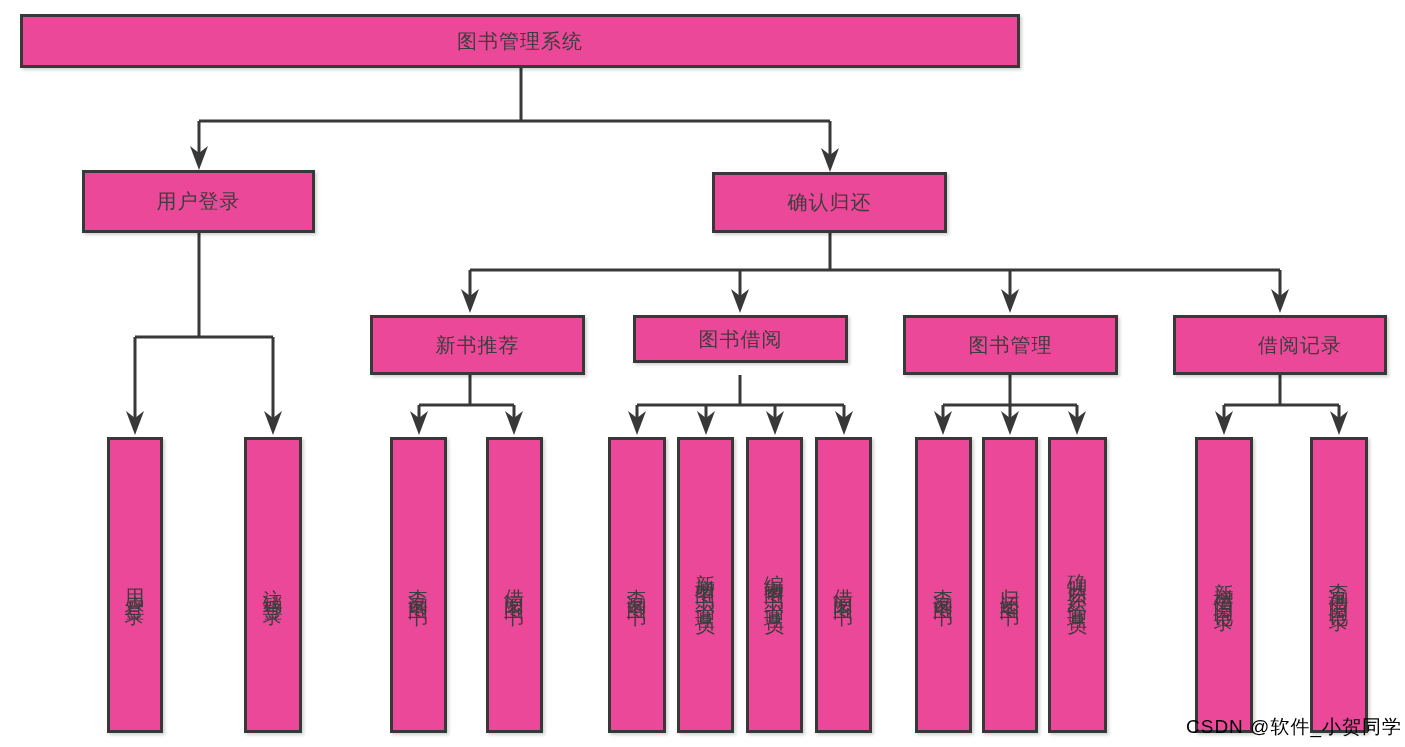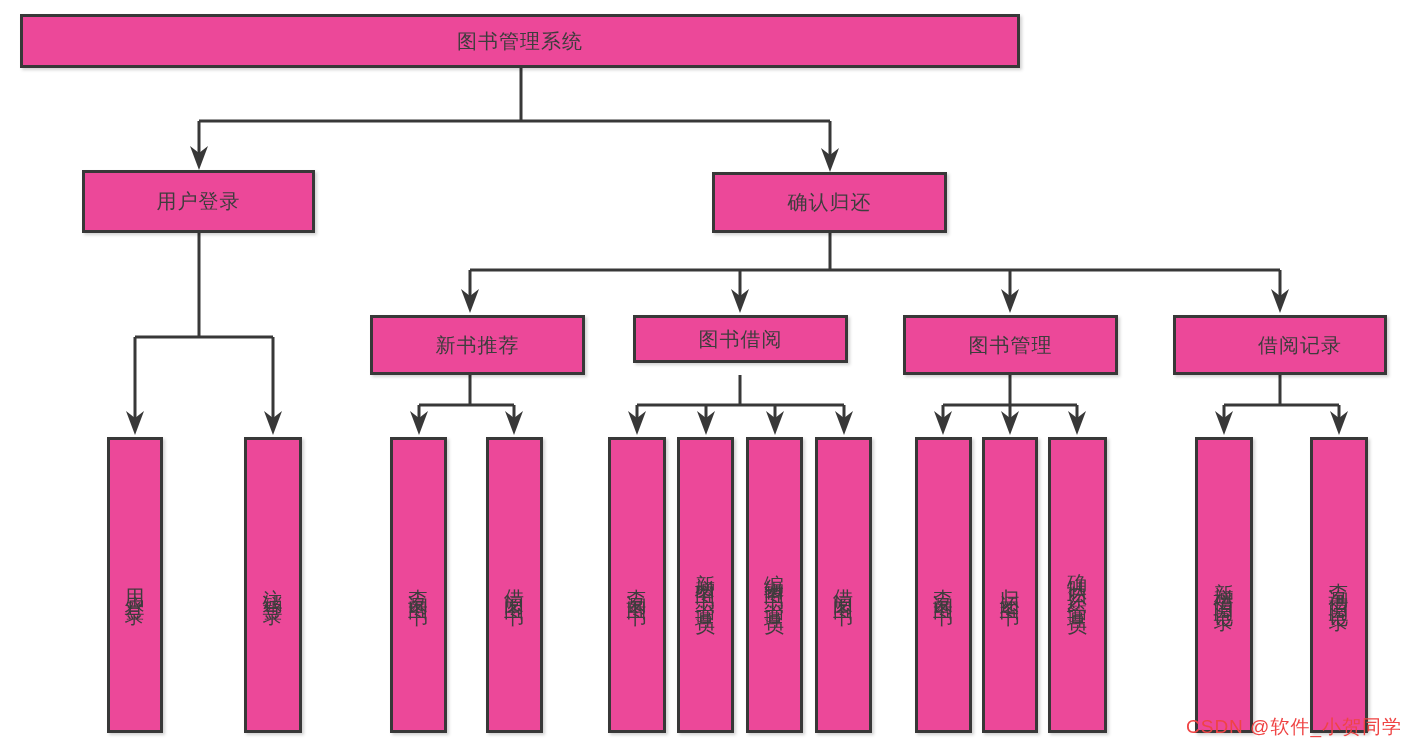--- a/index.html
+++ b/index.html
@@ -15,21 +15,21 @@
     font-size:20px; letter-spacing:1px; box-shadow:2px 2px 3px rgba(0,0,0,0.18);
     white-space:nowrap;
   }
   .leaf { white-space:normal; }
   .leaf .vtext {
     writing-mode:vertical-rl; text-orientation:mixed;
     font-size:20px; letter-spacing:6px; line-height:1;
   }
   .watermark {
     position:absolute; left:1186px; top:714px; font-size:19px;
-    color:#ef4444; letter-spacing:1px; white-space:nowrap;
+    color:#000000; letter-spacing:1px; white-space:nowrap;
   }
 </style>
 </head>
 <body>
 
 <div class="canvas">
 
   <svg class="connectors" width="1405" height="747" viewBox="0 0 1405 747">
     <g stroke="#383838" stroke-width="3" fill="none">
       <path d="M521,68 V121 M199,121 H830 M199,121 V154 M830,121 V156

